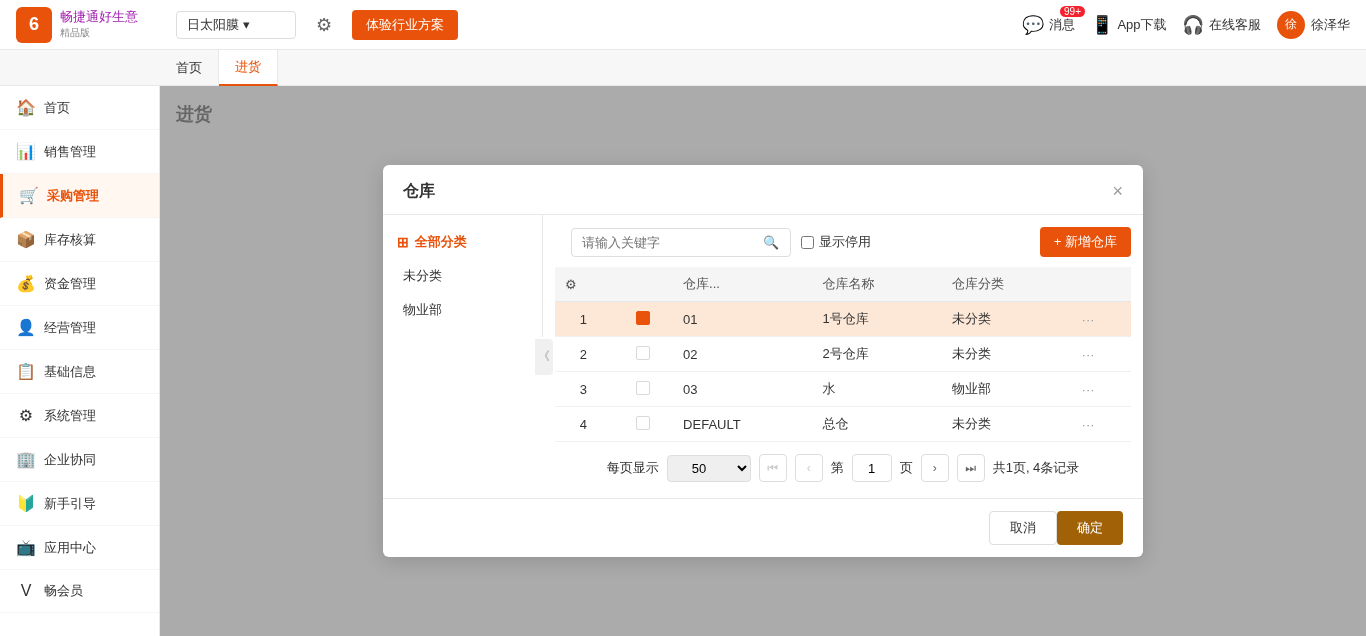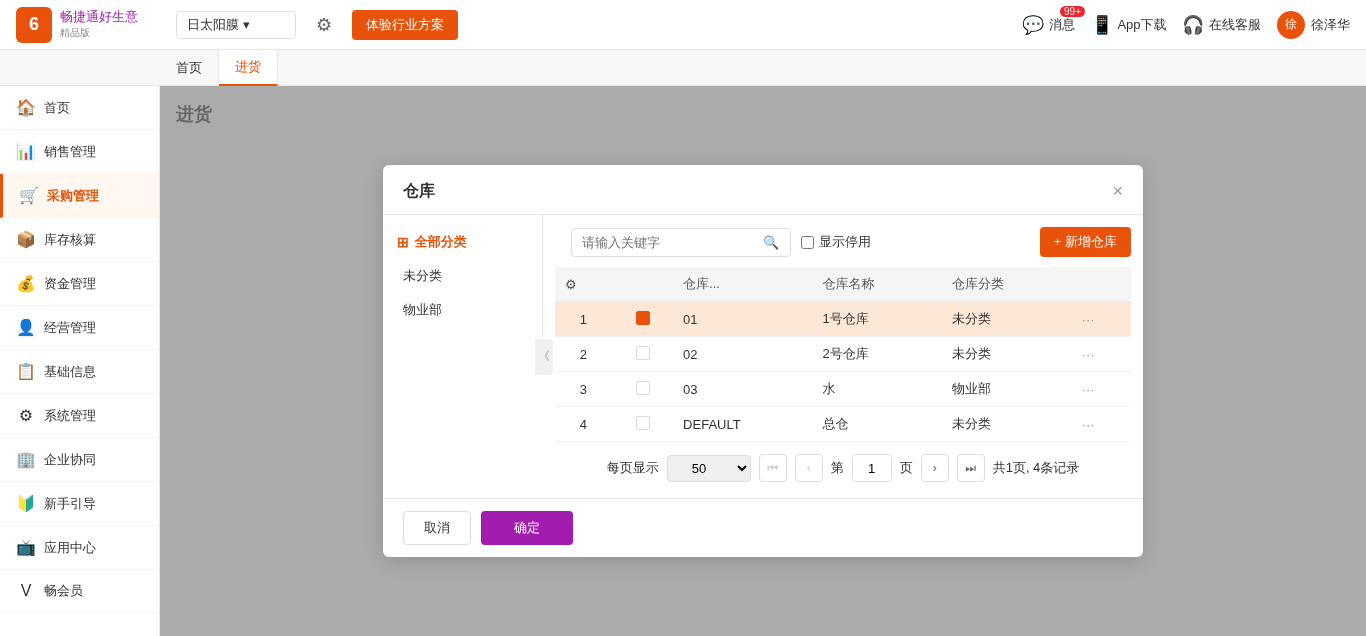--- a/index.html
+++ b/index.html
@@ -249,33 +249,33 @@
       border: 1px solid #ddd; border-radius: 4px;
       text-align: center; font-size: 13px;
     }
     .page-size-select {
       border: 1px solid #ddd; border-radius: 4px;
       padding: 4px 20px; font-size: 13px;
     }
 
     
     .modal-footer {
-      display: flex; gap: 10px;
+      display: flex; justify-content: flex-end; 
       padding: 12px 20px;
       border-top: 1px solid #e8e8e8;
     }
     .cancel-btn {
       padding: 7px 20px;
       border: 1px solid #ddd; border-radius: 4px;
       background: #fff; font-size: 13px; cursor: pointer; color: #333;
     }
     .confirm-btn {
-      padding: 7px 33px;
+      padding: 7px 20px;
       border: none; border-radius: 4px;
-      background: #a21caf; color: #fff; font-size: 13px; cursor: pointer;
+      background: #a16207; color: #fff; font-size: 13px; cursor: pointer;
     }
 
     
     .bg-content {
       padding: 16px;
       opacity: 0.5;
     }
     .page-title-bar {
       display: flex; align-items: center; gap: 10px;
       margin-bottom: 12px;

